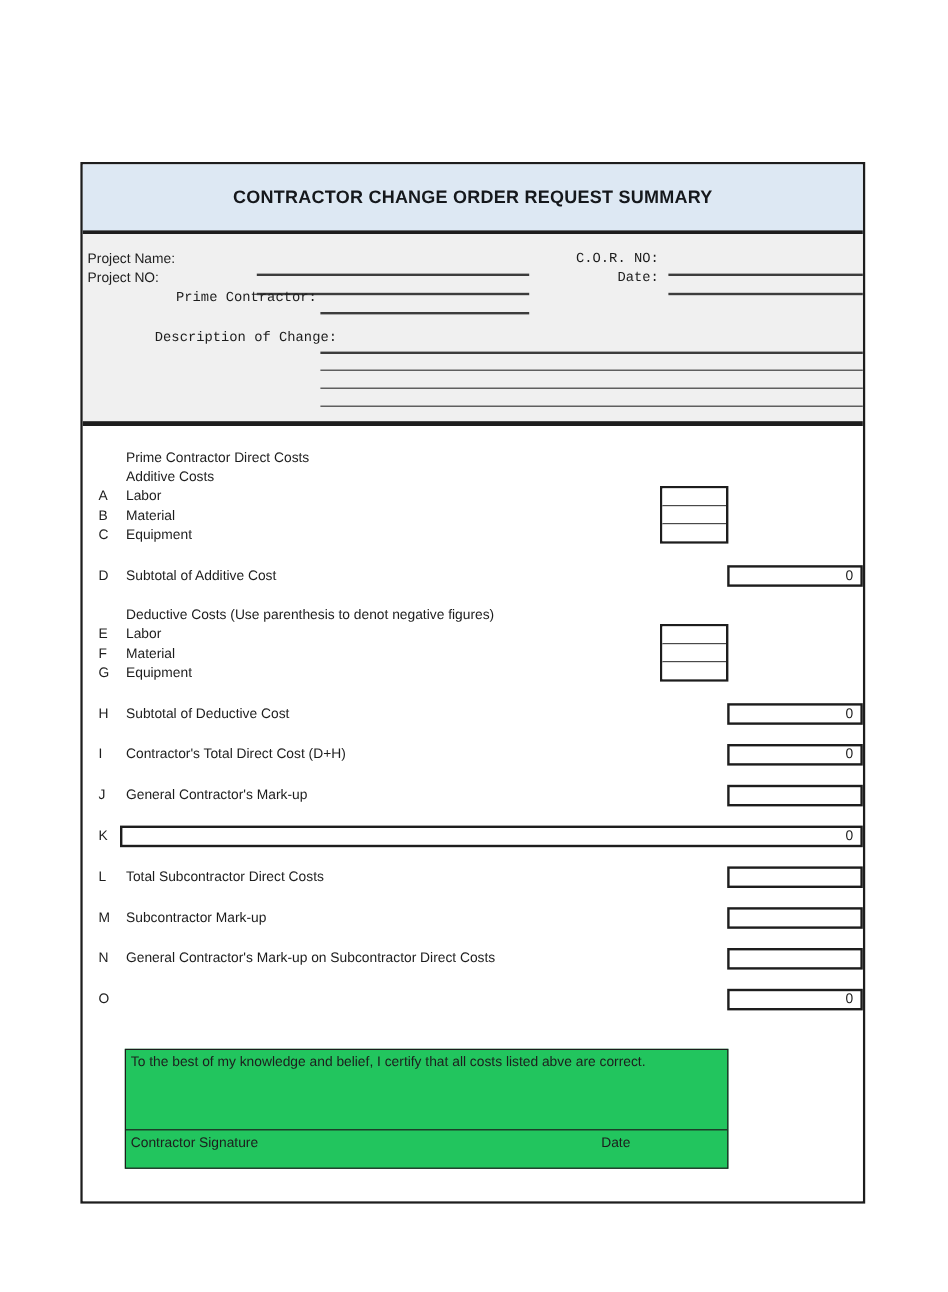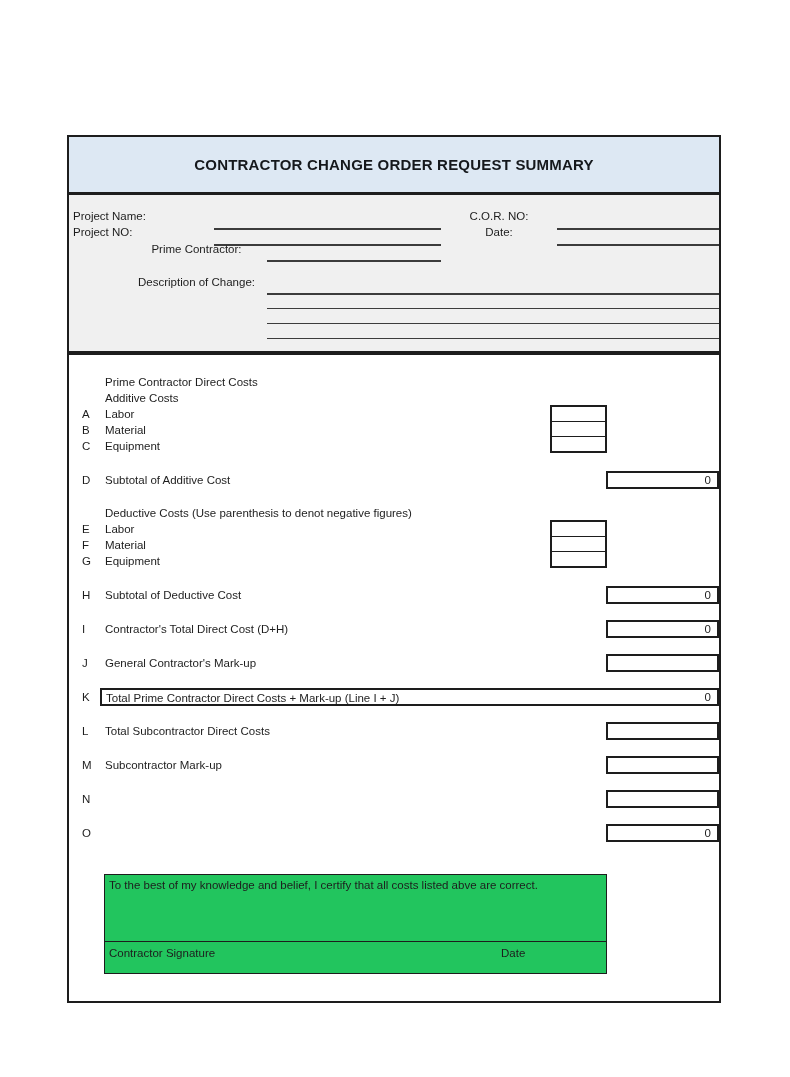--- a/index.html
+++ b/index.html
@@ -17,21 +17,21 @@
     background:#dde8f3;border-bottom:3px solid #1d1d1d;
     display:flex;align-items:center;justify-content:center;
   }
   .form-title{font-size:15px;font-weight:bold;letter-spacing:.2px;color:#15181c;}
   
   .info-section{
     position:absolute;left:0;top:58px;width:100%;height:160px;box-sizing:border-box;
     background:#f0f0f0;border-bottom:4px solid #1d1d1d;
   }
   .lbl{position:absolute;font-size:11.5px;line-height:14px;white-space:nowrap;}
-  .lbl.r{text-align:center;}
+  .lbl.r{text-align:right;font-family:Liberation Mono, monospace;}
   .fill-line{position:absolute;height:0;border-bottom:2px solid #3c3c3c;}
   .fill-line.thin{border-bottom-width:1.5px;}
   
   .body-section{position:absolute;left:0;top:218px;width:100%;height:646px;background:#ffffff;}
   .letter{position:absolute;left:13px;font-size:11.5px;line-height:14px;}
   .row-label{position:absolute;left:36px;font-size:11.5px;line-height:14px;white-space:nowrap;}
   .sec-label{position:absolute;left:36px;font-size:11.5px;line-height:14px;white-space:nowrap;}
   .mini-stack{
     position:absolute;left:481px;width:57px;height:48px;box-sizing:border-box;
     border:2px solid #1d1d1d;background:#fff;
@@ -139,33 +139,33 @@
       <div class="letter" style="top:267px;">I</div>
       <div class="row-label" style="top:267px;">Contractor's Total Direct Cost (D+H)</div>
       <div class="valbox" style="top:265px;">0</div>
 
       <div class="letter" style="top:301px;">J</div>
       <div class="row-label" style="top:301px;">General Contractor's Mark-up</div>
       <div class="valbox" style="top:299px;"></div>
 
       <div class="letter" style="top:335px;">K</div>
       <div class="valbox full" style="top:333px;">
-        <span class="inner-label">Total Prime Contractor Direct Costs + Mark-up (Line I + J)</span>
         <span>0</span>
       </div>
 
       <div class="letter" style="top:369px;">L</div>
       <div class="row-label" style="top:369px;">Total Subcontractor Direct Costs</div>
       <div class="valbox" style="top:367px;"></div>
 
       <div class="letter" style="top:403px;">M</div>
       <div class="row-label" style="top:403px;">Subcontractor Mark-up</div>
       <div class="valbox" style="top:401px;"></div>
 
       <div class="letter" style="top:437px;">N</div>
+      <div class="row-label" style="top:437px;">General Contractor's Mark-up on Subcontractor Direct Costs</div>
       <div class="valbox" style="top:435px;"></div>
 
       <div class="letter" style="top:471px;">O</div>
       <div class="valbox" style="top:469px;">0</div>
 
       <div class="sig-box">
         <div class="sig-statement">To the best of my knowledge and belief, I certify that all costs listed abve are correct.</div>
         <div class="sig-divider"></div>
         <div class="sig-label" style="left:4px;">Contractor Signature</div>
         <div class="sig-label" style="left:396px;">Date</div>

